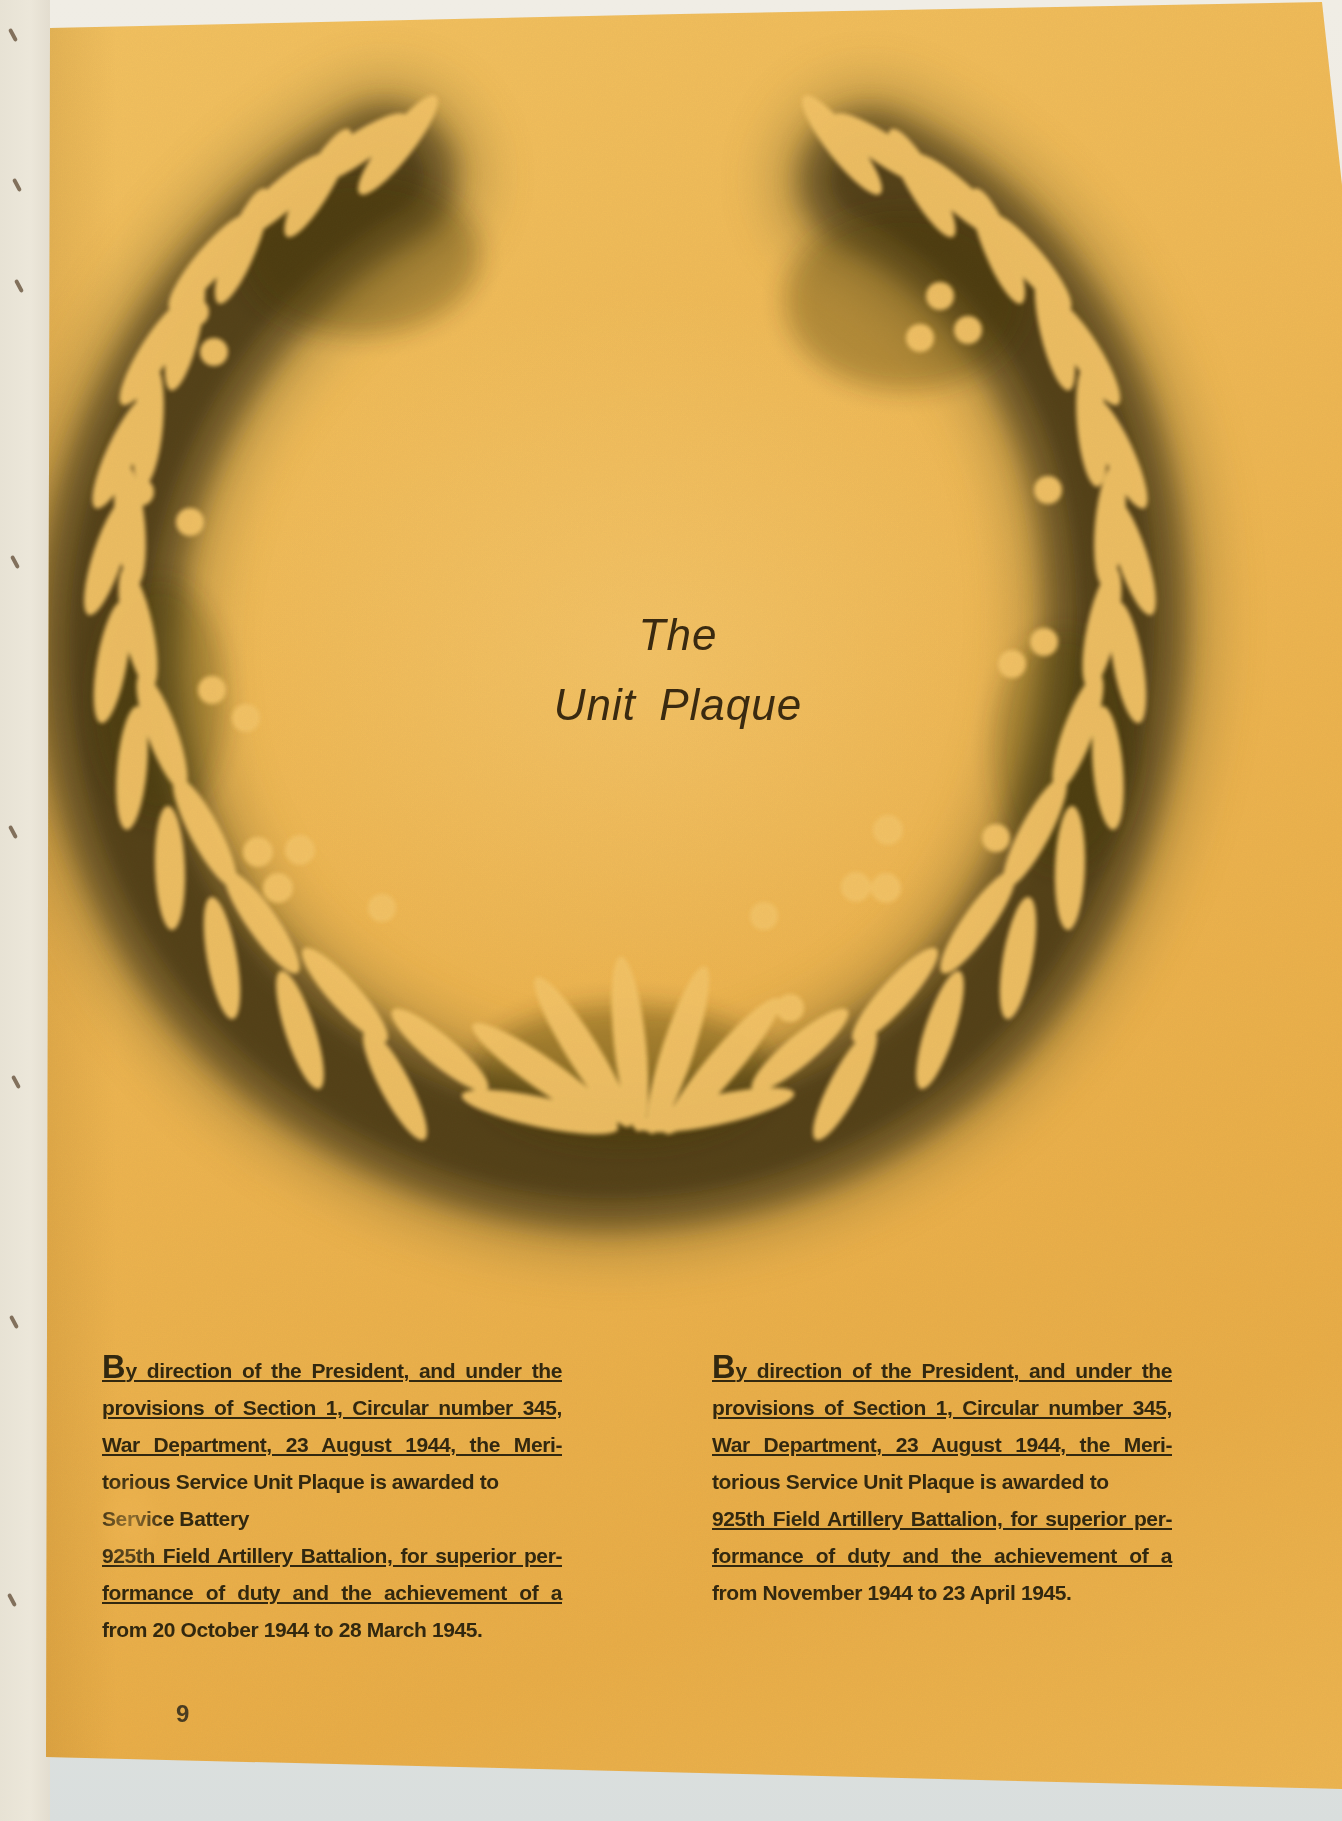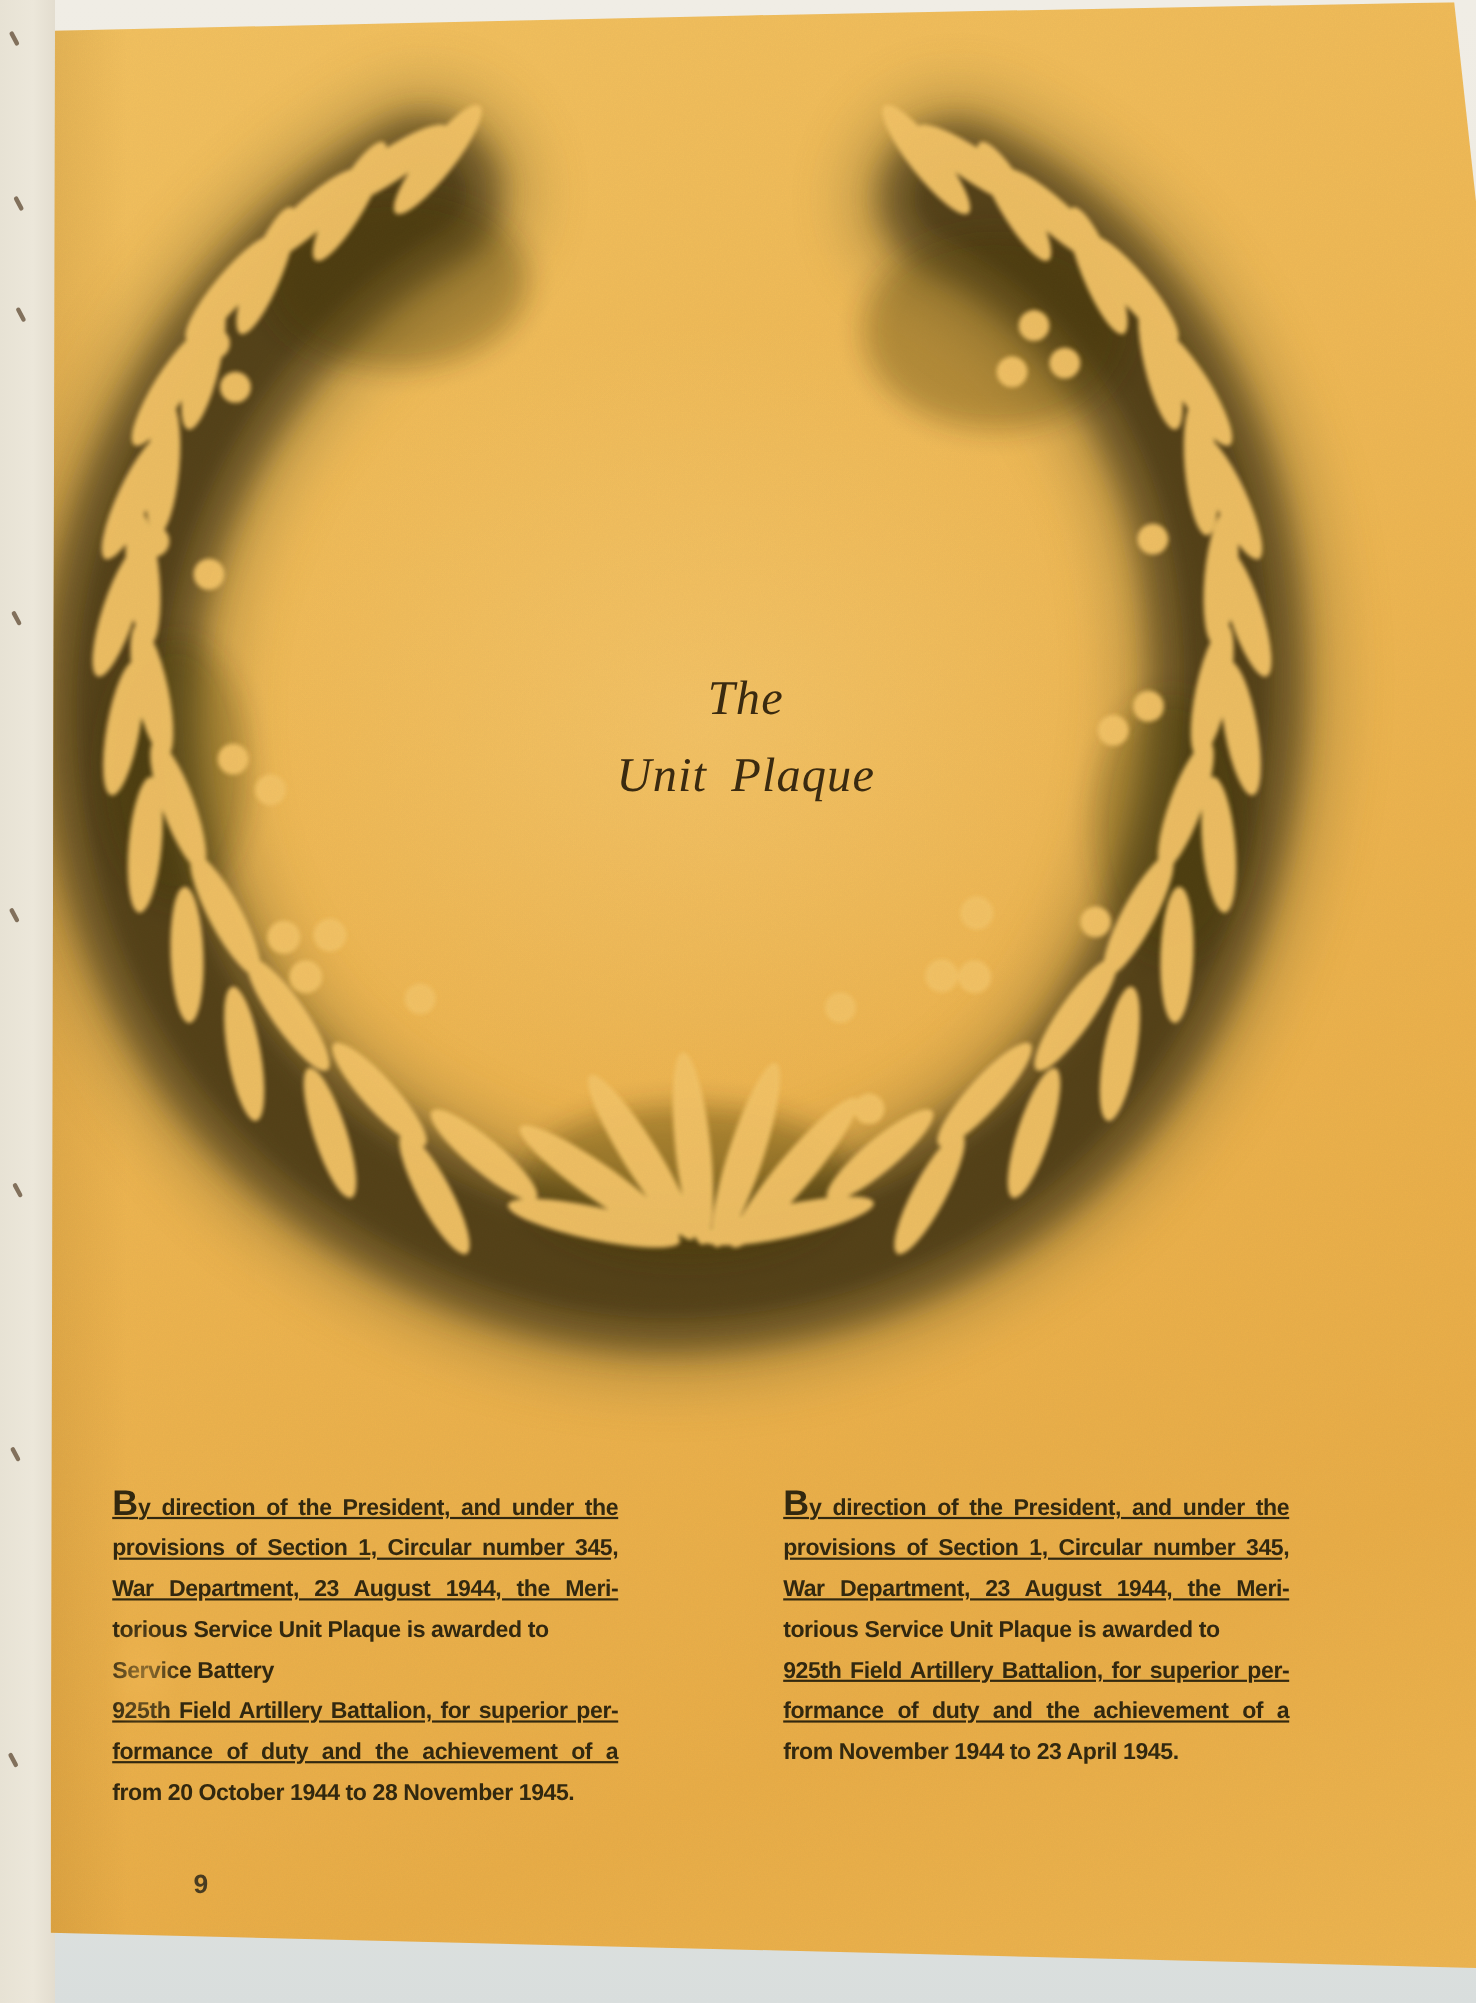--- a/index.html
+++ b/index.html
@@ -15,21 +15,21 @@
   .page{position:absolute;left:0;top:0;width:1342px;height:1821px;
         clip-path:polygon(50px 28px,680px 14px,1322px 2px,1342px 185px,1342px 1789px,700px 1773px,46px 1757px);
         background:
           radial-gradient(620px 520px at 48% 36%, rgba(253,219,142,.30), rgba(253,219,142,0) 70%),
           linear-gradient(158deg,#f2c160 0%,#efb956 30%,#ecb24d 58%,#e9ad47 80%,#edb551 100%);}
   .page-shade-left{position:absolute;left:46px;top:0;width:70px;height:1821px;
         background:linear-gradient(90deg,rgba(150,100,25,.16),rgba(150,100,25,0));}
   svg.art{position:absolute;left:0;top:0;pointer-events:none;}
   
   .title{position:absolute;left:378px;top:600px;width:600px;text-align:center;
-         font-family:Liberation Serif, serif;font-style:italic;
+         font-family:Liberation Sans, sans-serif;font-style:italic;
          font-size:44px;line-height:70px;color:#3a2a10;letter-spacing:1px;word-spacing:10px;}
   
   .col{position:absolute;top:1352px;width:460px;color:#32280f;
        font-weight:700;font-size:21px;line-height:37px;letter-spacing:-0.4px;}
   .col-left{left:102px;}
   .col-right{left:712px;}
   .ln{white-space:nowrap;}
   .ln.just{white-space:normal;text-align:justify;text-align-last:justify;text-decoration:underline;}
   .ln.center{text-align:left;white-space:normal;}
   .dropcap{font-size:1.55em;line-height:0;letter-spacing:0;}
@@ -187,21 +187,21 @@
     </div>
 
     <div class="col col-left">
       <div class="ln just"><span class="dropcap">B</span><span>y direction of the President, and under the</span></div>
       <div class="ln just">provisions of Section 1, Circular number 345,</div>
       <div class="ln just">War Department, 23 August 1944, the Meri-</div>
       <div class="ln">torious Service Unit Plaque is awarded to</div>
       <div class="ln center">Service Battery</div>
       <div class="ln just">925th Field Artillery Battalion, for superior per-</div>
       <div class="ln just">formance of duty and the achievement of a</div>
-      <div class="ln">from 20 October 1944 to 28 November 1945.</div>
+      <div class="ln">from 20 October 1944 to 28 March 1945.</div>
       <div class="wear"></div>
     </div>
 
     <div class="col col-right">
       <div class="ln just"><span class="dropcap">B</span><span>y direction of the President, and under the</span></div>
       <div class="ln just">provisions of Section 1, Circular number 345,</div>
       <div class="ln just">War Department, 23 August 1944, the Meri-</div>
       <div class="ln">torious Service Unit Plaque is awarded to</div>
       <div class="ln just">925th Field Artillery Battalion, for superior per-</div>
       <div class="ln just">formance of duty and the achievement of a</div>

